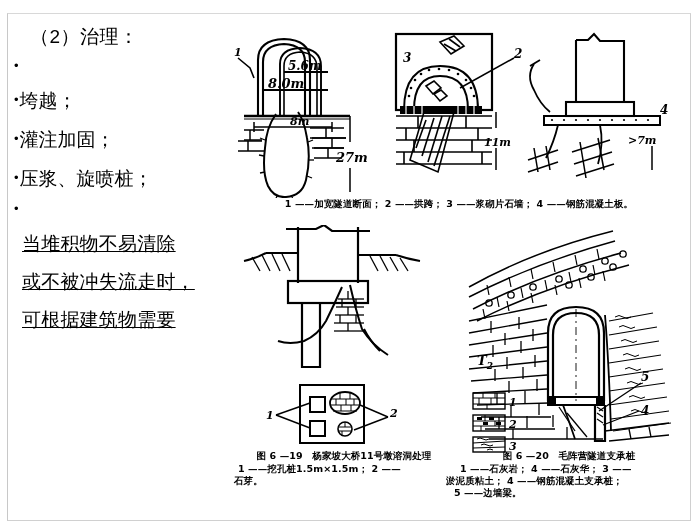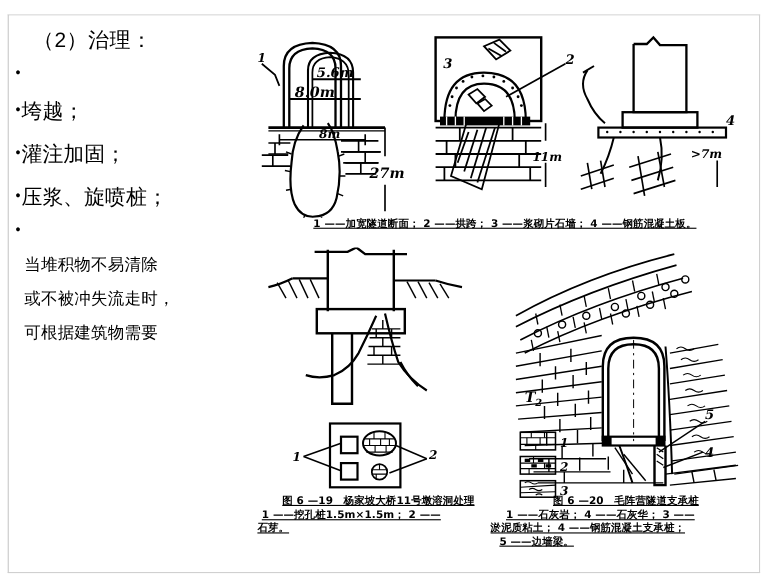--- a/index.html
+++ b/index.html
@@ -59,43 +59,43 @@
     white-space: nowrap;
   }
   .bullet-dot {
     font-size: 13px;
     line-height: 1;
     margin-right: 1px;
     position: relative;
     top: -3px;
   }
   .para-line {
-    font-size: 15px;
+    font-size: 19px;
     color: #000;
     margin: 0 0 12px 8px;
     white-space: nowrap;
     letter-spacing: 0.2px;
+    text-decoration: underline;
   }
 
   
   #figure-area {
     position: absolute;
     left: 228px;
     top: 20px;
     width: 462px;
     height: 495px;
   }
   .fig-caption {
     font-family: "DejaVu Sans", "Liberation Sans", sans-serif;
     font-size: 9.5px;
     color: #000;
     font-weight: bold;
     line-height: 1.28;
     letter-spacing: 0.1px;
-    text-decoration: underline;
   }
   .fig-caption .fig-title {
     display: block;
     text-align: center;
     margin-bottom: 1px;
   }
   .fig-caption .fig-key {
     display: block;
   }
 

